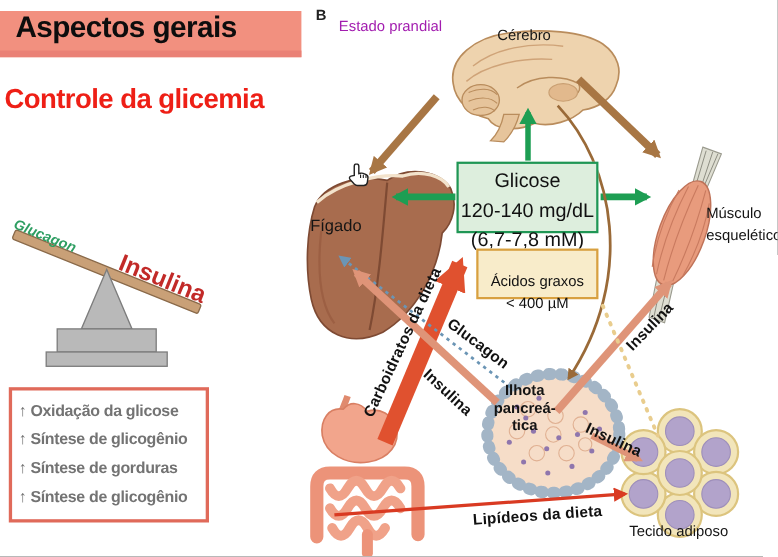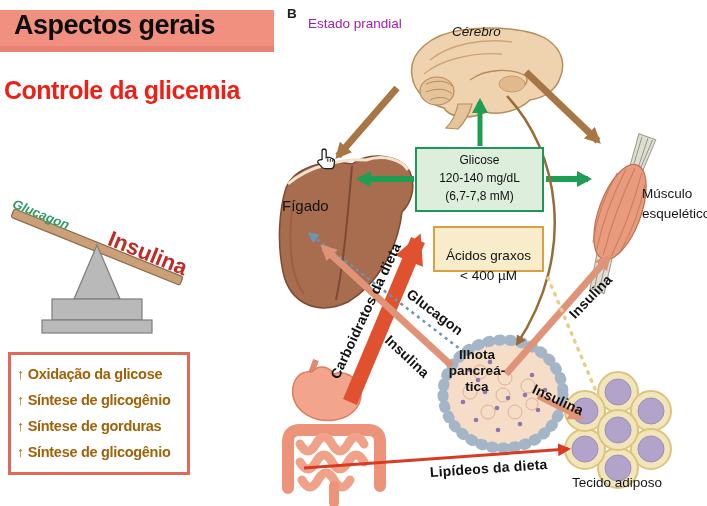--- a/index.html
+++ b/index.html
@@ -25,38 +25,38 @@
   }
   .balance-label-insulina{
     position:absolute;left:114px;top:226px;font-size:22px;font-weight:bold;
     color:#c22a28;transform:rotate(22deg);transform-origin:left top;white-space:nowrap;
   }
   .effects-box{
     position:absolute;left:8px;top:352px;width:182px;
     border:3px solid #e06a5a;background:#fff;padding:6px 4px 7px 6px;box-sizing:border-box;
   }
   .effects-box p{
-    margin:0;font-size:14.5px;font-weight:bold;color:#a16207;line-height:26px;
+    margin:0;font-size:14.5px;font-weight:bold;color:#737373;line-height:26px;
     white-space:nowrap;letter-spacing:-0.3px;
   }
   
   .panel-letter{position:absolute;left:287px;top:6px;font-size:13.5px;font-weight:bold;color:#222;}
   .panel-title{position:absolute;left:308px;top:16px;font-size:13.5px;color:#a21caf;}
   
   .organ-label{position:absolute;color:#141414;font-size:13.5px;line-height:1.2;}
-  .lbl-cerebro{left:452px;top:24px;font-style:italic;}
+  .lbl-cerebro{left:452px;top:24px;}
   .lbl-figado{left:282px;top:197px;font-size:15px;}
   .lbl-musculo{left:642px;top:184px;line-height:1.45;}
   .lbl-islet{left:430px;top:347px;width:94px;text-align:center;font-weight:bold;line-height:1.18;}
   .lbl-tecido{left:572px;top:475px;width:112px;}
   .lbl-musculo span,.lbl-islet span{display:block;}
   .value-box{position:absolute;text-align:center;box-sizing:border-box;color:#111;}
   .glucose-box{
     left:415px;top:147px;width:129px;height:65px;background:#ddeedd;border:2px solid #1f9655;
-    font-size:12px;line-height:1.5;padding-top:2px;
+    font-size:18px;line-height:1.5;padding-top:2px;
   }
   .fatty-box{
     left:433px;top:226px;width:111px;height:46px;background:#f8ecca;border:2px solid #d8a040;
     font-size:13.5px;line-height:1.5;padding-top:18px;
   }
   .diagram-svg{position:absolute;left:0;top:0;}
   .flow-label{font-size:14px;font-weight:600;fill:#111;letter-spacing:0.2px;}
   .cursor-svg{position:absolute;left:315px;top:146px;z-index:9;}
 </style>
 </head>

